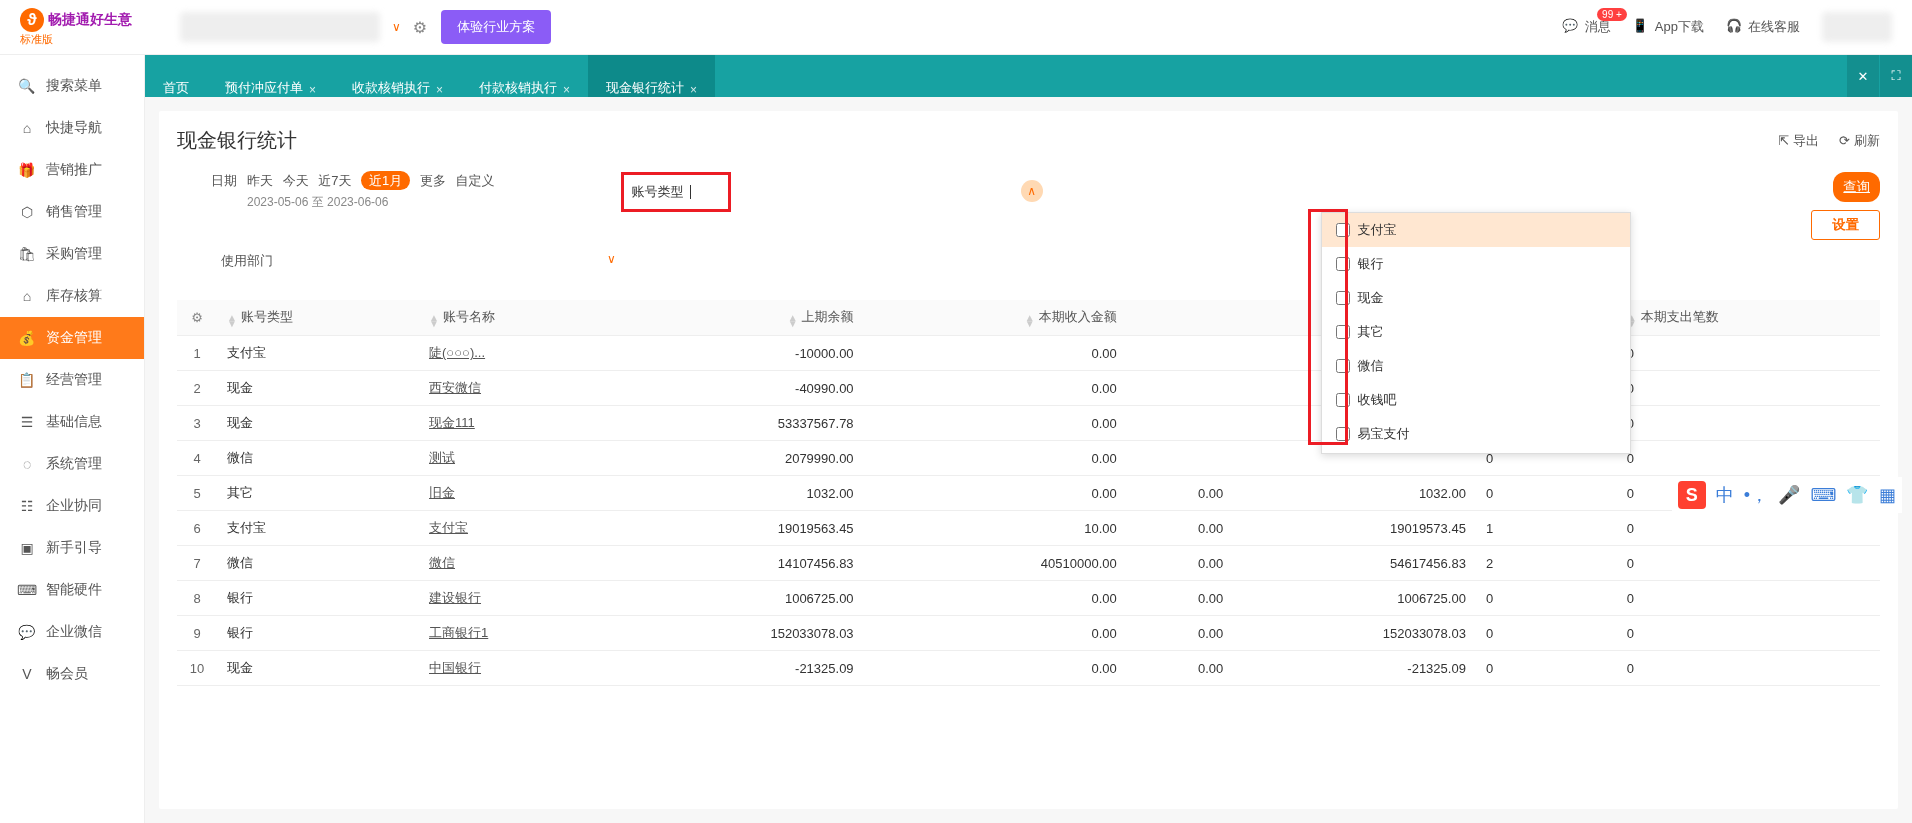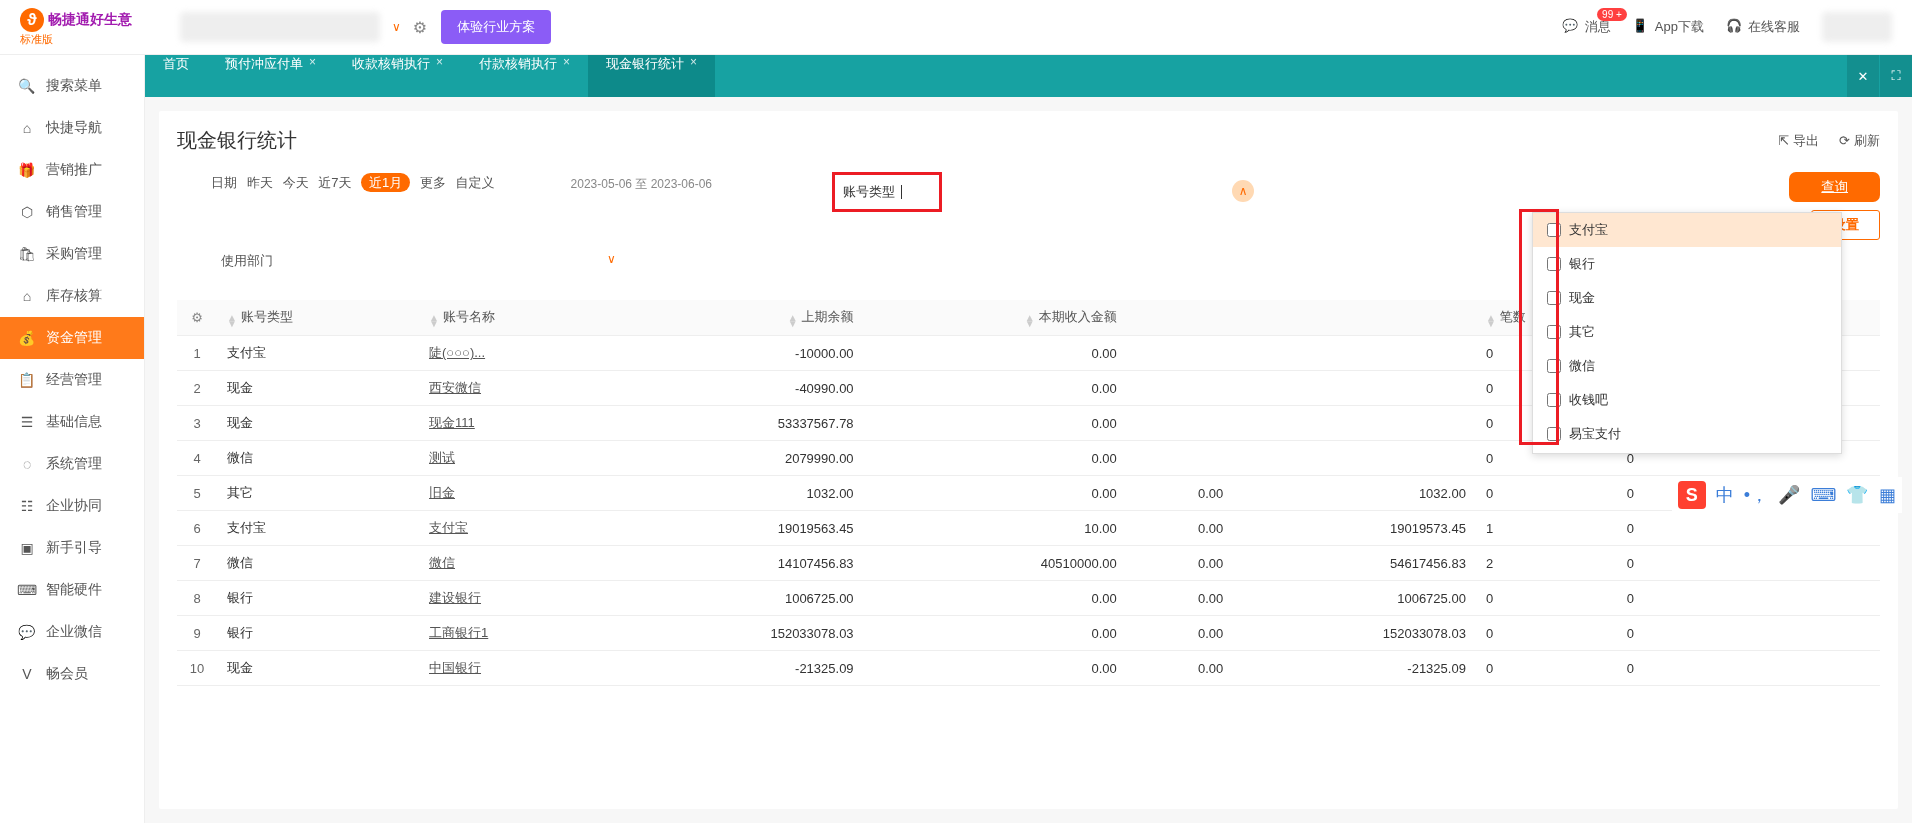--- a/index.html
+++ b/index.html
@@ -27,51 +27,51 @@
 .main { display:flex; height:calc(100% - 55px); }
 .sidebar { width:145px; border-right:1px solid #eee; padding-top:10px; }
 .side-item { display:flex; align-items:center; gap:10px; padding:12px 18px; color:#555; cursor:pointer; font-size:14px; }
 .side-item.active { background:#ff7a1a; color:#fff; }
 .side-icon { width:18px; height:18px; display:inline-flex; align-items:center; justify-content:center; }
 
 .content { flex:1; display:flex; flex-direction:column; background:#f7f7f7; }
 
 
 .tabs { height:42px; background:#17a2a2; display:flex; align-items:center; color:#fff; position:relative; }
-.tab { padding:0 18px; height:100%; display:flex; align-items:flex-start; gap:6px; cursor:pointer; font-size:13px; }
+.tab { padding:0 18px; height:100%; display:flex; align-items:flex-end; gap:6px; cursor:pointer; font-size:13px; }
 .tab.active { background:#0d8a8a; }
 .tab .close-x { opacity:.8; font-size:12px; }
 .tabs-right { position:absolute; right:0; top:0; height:100%; display:flex; align-items:center; }
 .tabs-right .tbtn { width:32px; height:42px; display:flex; align-items:center; justify-content:center; background:#138f8f; cursor:pointer; margin-left:1px; }
 
 
 .page-card { margin:14px; background:#fff; border-radius:2px; padding:16px 18px; flex:1; overflow:auto; }
 .page-head { display:flex; align-items:center; justify-content:space-between; margin-bottom:18px; }
 .page-title { font-size:20px; color:#333; }
 .head-actions { display:flex; gap:20px; color:#555; font-size:13px; }
 .head-actions .ha { display:flex; align-items:center; gap:4px; cursor:pointer; }
 
 
 .filters { display:flex; align-items:flex-start; gap:20px; margin-bottom:12px; position:relative; }
-.filter-block { display:flex; flex-direction:row; }
+.filter-block { display:flex; flex-direction:column; }
 .filter-row { display:flex; align-items:center; gap:10px; }
 .filter-label { color:#555; width:60px; text-align:right; }
 .date-opts span { color:#1890ff; margin-right:6px; cursor:pointer; font-size:13px; }
 .date-opts .plain { color:#555; }
 .date-opts .pill { background:#ff6a00; color:#fff; padding:2px 8px; border-radius:10px; }
 .date-line { color:#888; font-size:12px; margin-top:4px; margin-left:70px; }
 
 .type-wrap { position:relative; margin-left:100px; }
 .type-box { border:3px solid #ec1c24; padding:8px 16px 8px 8px; display:flex; align-items:center; gap:6px; width:110px; }
 .type-field { position:absolute; left:112px; top:4px; width:300px; height:30px; border:none; border-bottom:1px solid transparent; }
 .chev-circle { width:22px; height:22px; border-radius:50%; background:#ffd9b3; color:#ff6a00; display:flex; align-items:center; justify-content:center; font-size:12px; position:absolute; left:400px; top:8px; cursor:pointer; }
 
 .acct-label { margin-left:160px; color:#555; padding-top:8px; }
 .filter-actions { margin-left:auto; display:flex; flex-direction:column; gap:8px; align-items:flex-end; }
-.btn-primary { background:#ff6a00; color:#fff; border:none; padding:6px 32px; border-radius:7px; cursor:pointer;text-decoration:underline; }
+.btn-primary { background:#ff6a00; color:#fff; border:none; padding:6px 10px; border-radius:12px; cursor:pointer;text-decoration:underline; }
 .btn-outline { background:#fff; color:#ff6a00; border:1px solid #ff6a00; padding:5px 20px; border-radius:3px; cursor:pointer;font-weight:bold; }
 .more-dots { color:#ff6a00; font-size:18px; margin-right:12px; margin-top:6px; cursor:pointer; letter-spacing:2px; }
 
 .filters-row2 { display:flex; align-items:flex-start; margin-bottom:20px; }
 .dept-label { width:96px; text-align:right; color:#555; margin-right:10px; }
 .dept-field { width:320px; height:28px; border:none; border-bottom:1px solid transparent; }
 .dept-caret { color:#ff6a00; font-size:12px; margin-left:4px; }
 
 
 .dropdown { position:absolute; left:700px; top:40px; width:310px; background:#fff; border:1px solid #ddd; box-shadow:0 2px 8px rgba(0,0,0,.15); z-index:30; }

